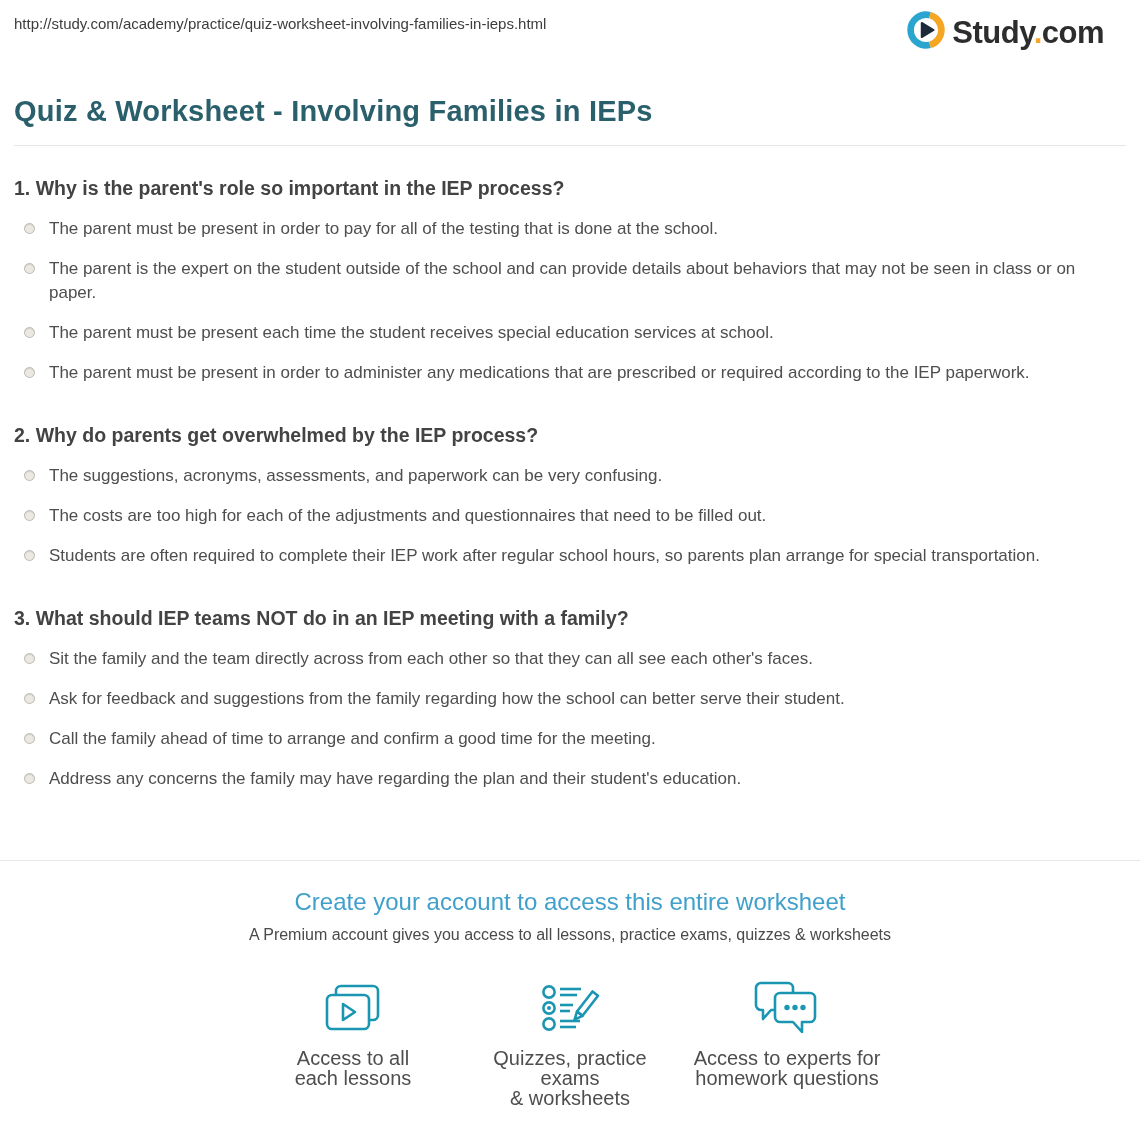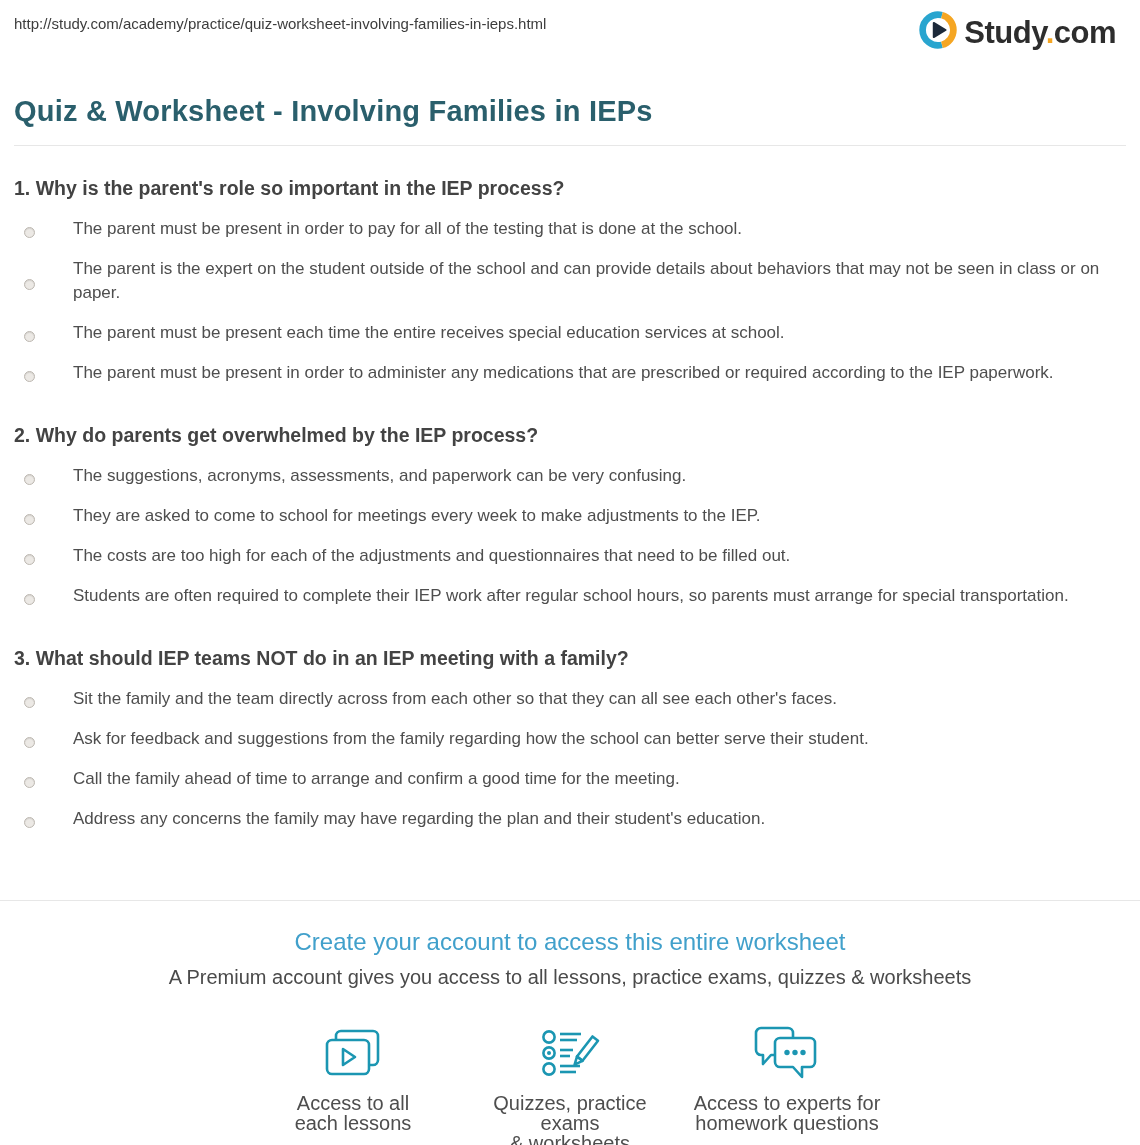--- a/index.html
+++ b/index.html
@@ -23,21 +23,21 @@
     min-height: 1145px;
     margin: 0 auto;
     background: #fff;
   }
 
   
   .top-bar {
     display: flex;
     justify-content: space-between;
     align-items: flex-start;
-    padding: 11px 24px 0 14px;
+    padding: 11px 36px 0 14px;
   }
   .url-text {
     font-size: 15px;
     color: #3d3d3d;
     padding-top: 4px;
   }
   .logo {
     display: flex;
     align-items: center;
     gap: 7px;
@@ -69,23 +69,22 @@
   .content { padding: 0 14px; }
   .question { margin-top: 31px; }
   .q-title {
     font-size: 19.5px;
     font-weight: 700;
     color: #434343;
     margin: 0 0 9px 0;
   }
   .option {
     display: flex;
-    align-items: center;
+    align-items: flex-start;
     padding: 8px 0;
-    gap: 24px;
   }
   .radio {
     width: 11px;
     height: 11px;
     border-radius: 50%;
     background: #ece9e5;
     border: 1px solid #bdb8b1;
     margin: 6px 14px 0 10px;
     flex: none;
     box-shadow: inset 0 1px 1px rgba(0,0,0,0.10);
@@ -103,21 +102,21 @@
     padding-top: 27px;
     text-align: center;
   }
   .cta-title {
     font-size: 24px;
     font-weight: 400;
     color: var(--cta-blue);
     margin: 0;
   }
   .cta-sub {
-    font-size: 20px;
+    font-size: 16px;
     color: #4a4a4a;
     margin: 10px 0 0 0;
   }
   .features {
     display: flex;
     justify-content: center;
     margin-top: 37px;
   }
   .feature { width: 217px; text-align: center; }
   .feature-icon {
@@ -164,45 +163,41 @@
       <div class="option">
         <span class="radio"></span>
         <span class="option-text">The parent must be present in order to pay for all of the testing that is done at the school.</span>
       </div>
       <div class="option">
         <span class="radio"></span>
         <span class="option-text">The parent is the expert on the student outside of the school and can provide details about behaviors that may not be seen in class or on paper.</span>
       </div>
       <div class="option">
         <span class="radio"></span>
-        <span class="option-text">The parent must be present each time the entire receives special education services at school.</span>
+        <span class="option-text">The parent must be present each time the student receives special education services at school.</span>
       </div>
       <div class="option">
         <span class="radio"></span>
         <span class="option-text">The parent must be present in order to administer any medications that are prescribed or required according to the IEP paperwork.</span>
       </div>
     </div>
 
     <div class="question">
       <h2 class="q-title">2. Why do parents get overwhelmed by the IEP process?</h2>
       <div class="option">
         <span class="radio"></span>
         <span class="option-text">The suggestions, acronyms, assessments, and paperwork can be very confusing.</span>
       </div>
       <div class="option">
         <span class="radio"></span>
-        <span class="option-text">They are asked to come to school for meetings every week to make adjustments to the IEP.</span>
-      </div>
-      <div class="option">
-        <span class="radio"></span>
         <span class="option-text">The costs are too high for each of the adjustments and questionnaires that need to be filled out.</span>
       </div>
       <div class="option">
         <span class="radio"></span>
-        <span class="option-text">Students are often required to complete their IEP work after regular school hours, so parents must arrange for special transportation.</span>
+        <span class="option-text">Students are often required to complete their IEP work after regular school hours, so parents plan arrange for special transportation.</span>
       </div>
     </div>
 
     <div class="question">
       <h2 class="q-title">3. What should IEP teams NOT do in an IEP meeting with a family?</h2>
       <div class="option">
         <span class="radio"></span>
         <span class="option-text">Sit the family and the team directly across from each other so that they can all see each other's faces.</span>
       </div>
       <div class="option">

